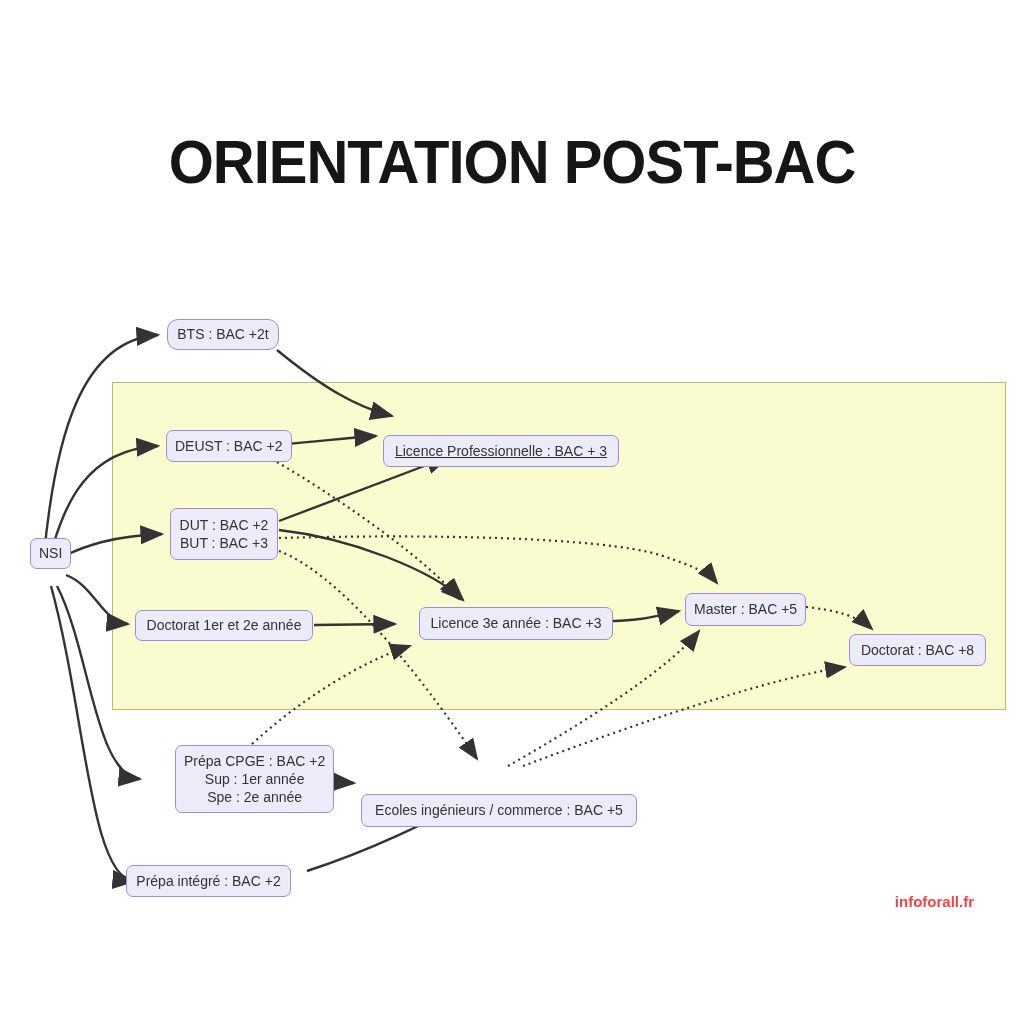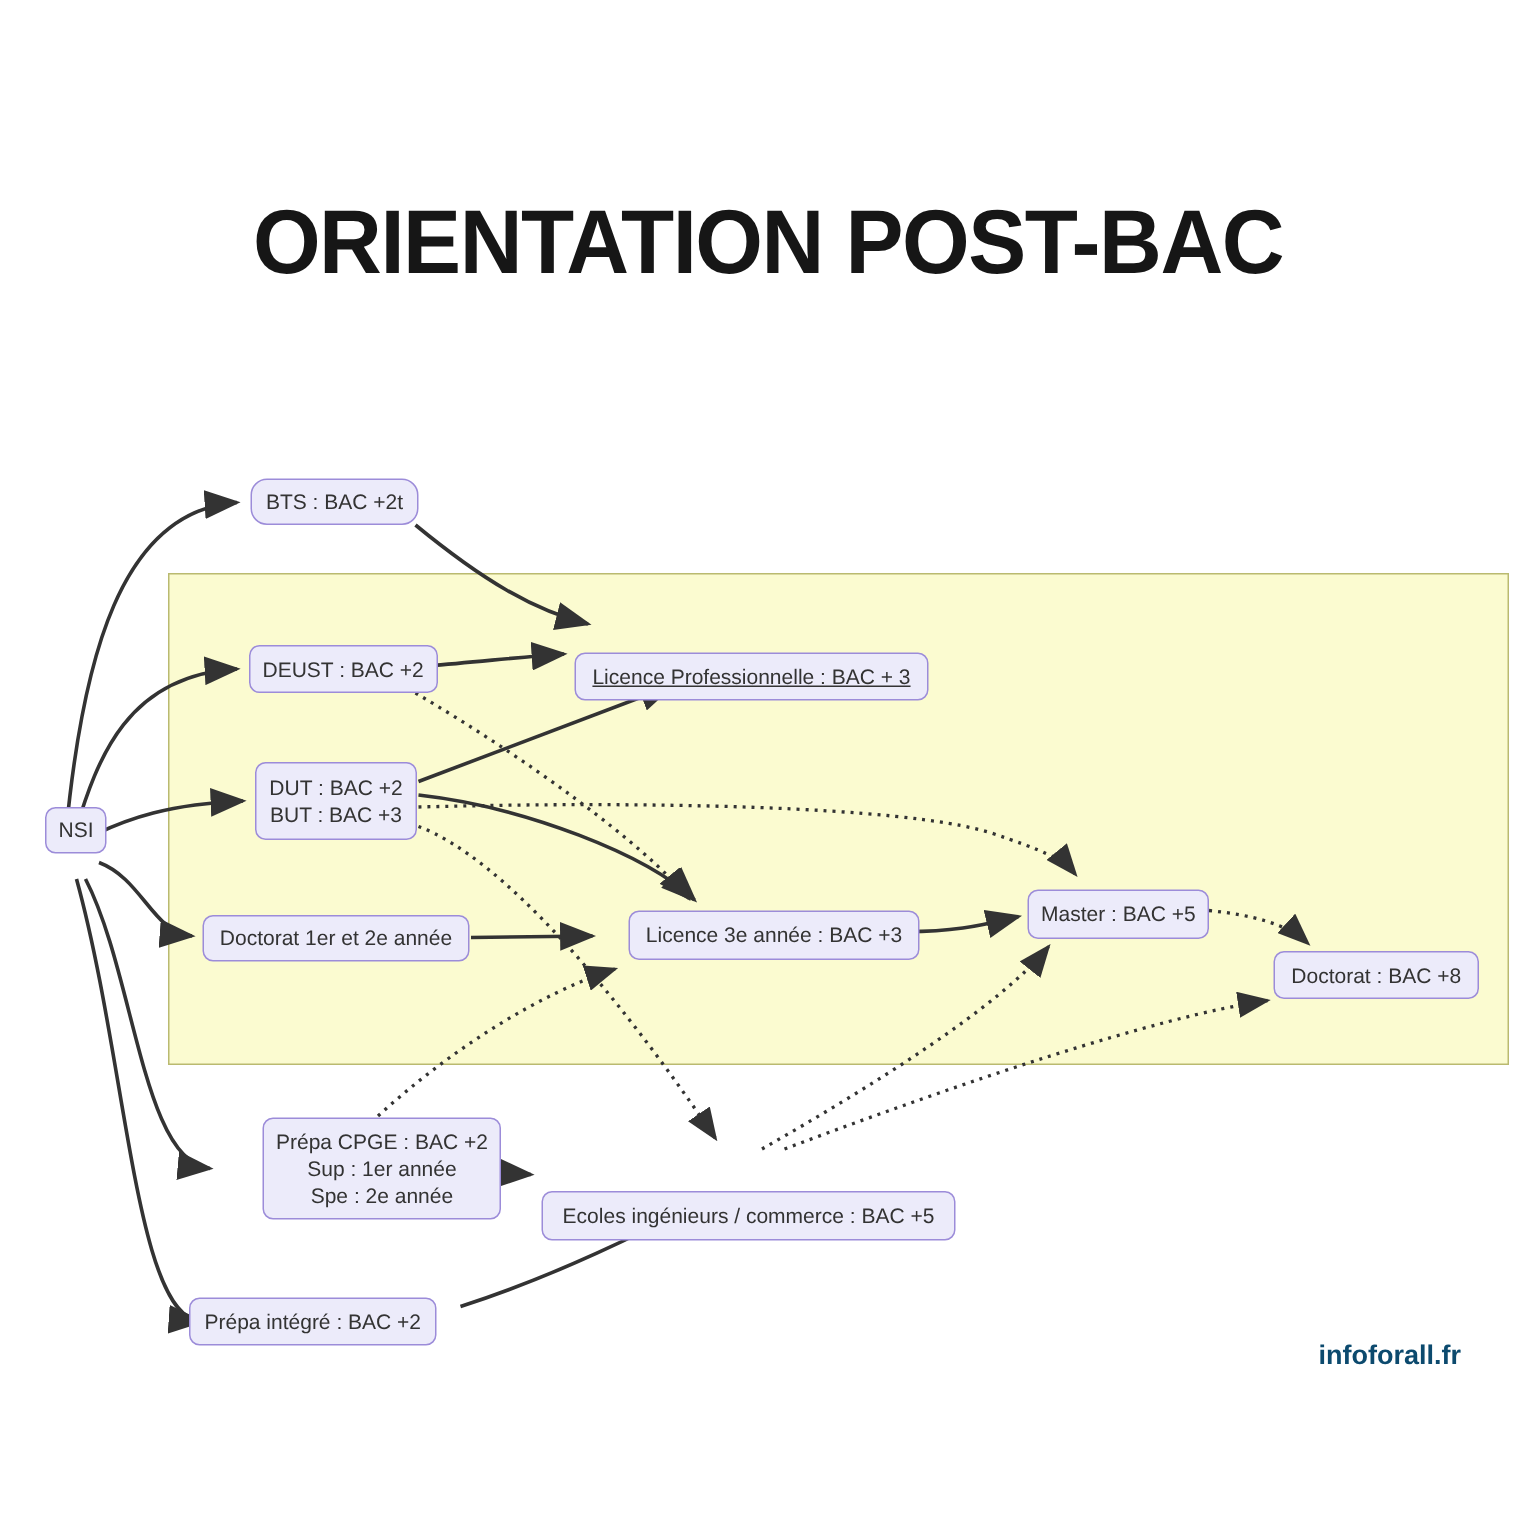--- a/index.html
+++ b/index.html
@@ -18,21 +18,21 @@
   .edge{fill:none;stroke:#333333;stroke-width:2.4px;}
   .edge.dotted{stroke-dasharray:2 4;stroke-width:2.2px;}
   .node{
     position:absolute;z-index:3;box-sizing:border-box;
     background:#ECEBFA;border:1.6px solid #9C8CD9;border-radius:7px;
     color:#333333;font-size:14px;line-height:1.3;
     display:flex;flex-direction:column;align-items:center;justify-content:center;
     white-space:nowrap;padding:3px 8px;
   }
   .watermark{
-    position:absolute;right:50px;top:893px;font-size:18px;font-weight:700;color:#0c4a6e;
+    position:absolute;right:50px;top:893px;font-size:15px;font-weight:700;color:#ef4444;
   }
 </style>
 </head>
 <body>
 
 <div class="stage">
 
   <div class="page-title">ORIENTATION POST-BAC</div>
 
   <div class="region"></div>

